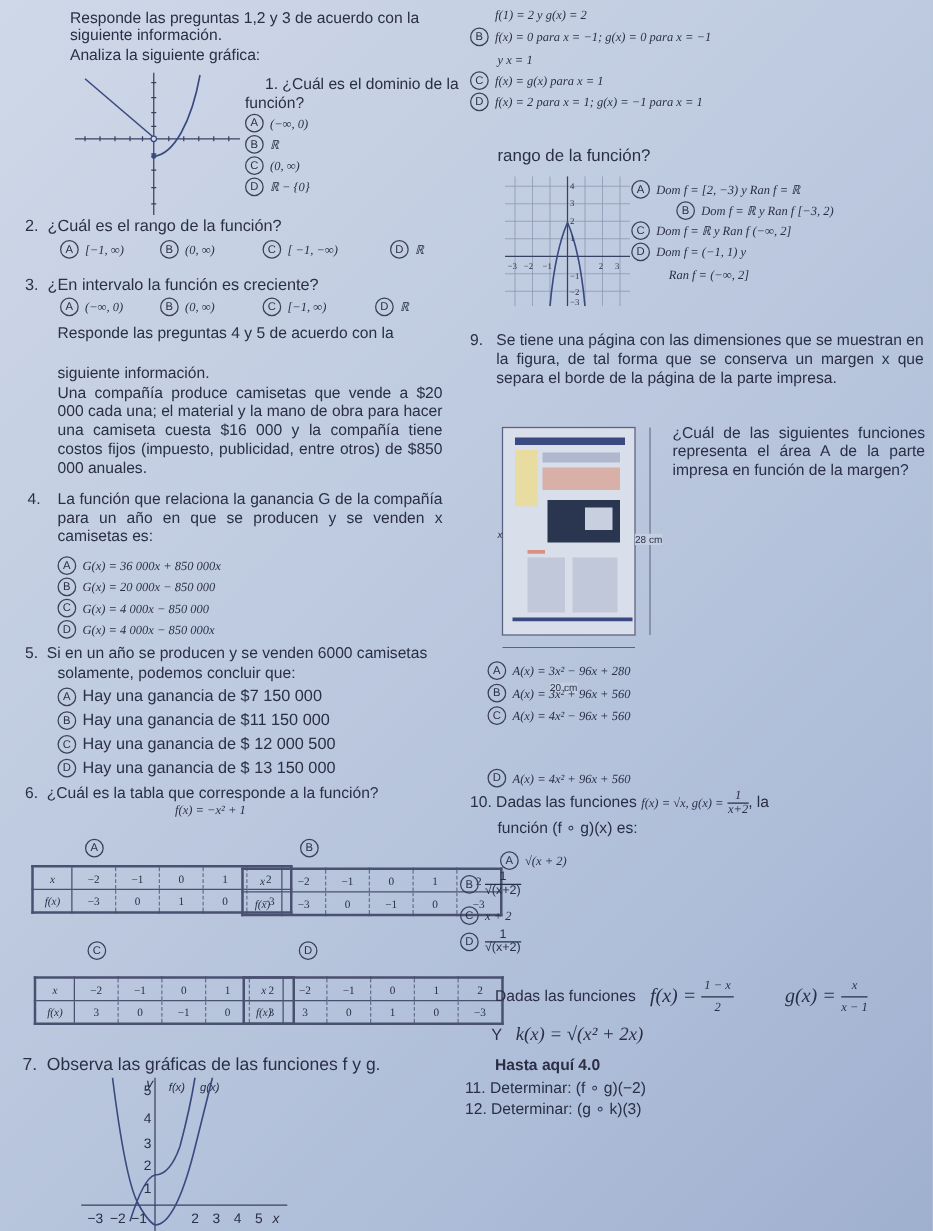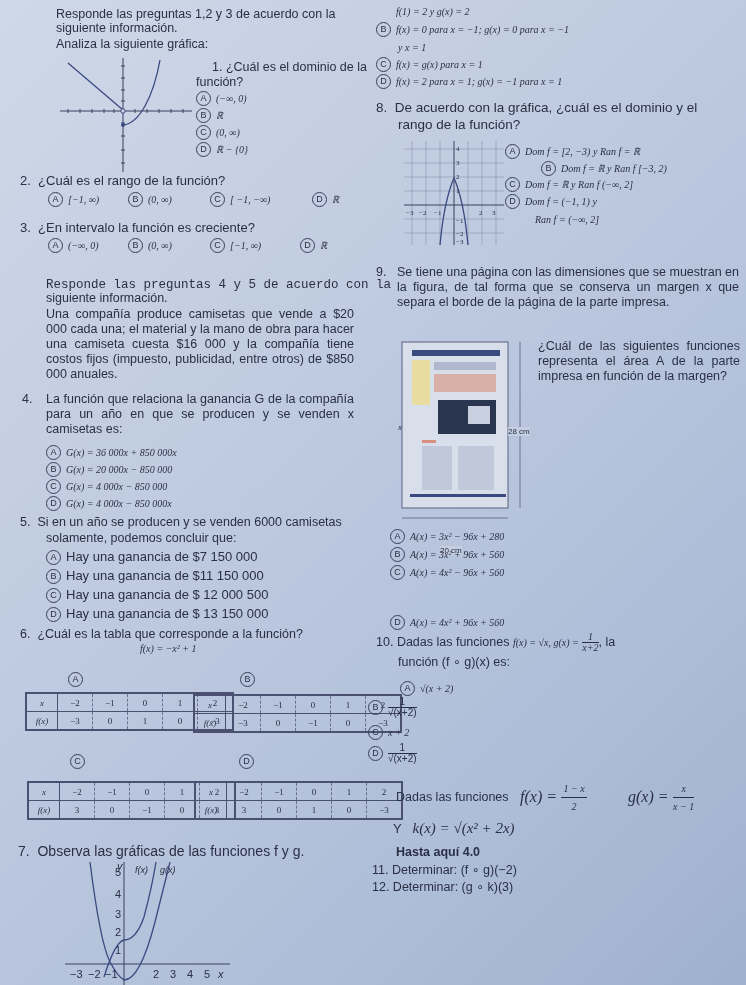--- a/index.html
+++ b/index.html
@@ -76,21 +76,20 @@
   <div class="row" style="left:128px;top:237px;"><span class="opt">B</span><span class="m">(0, ∞)</span></div>
   <div class="row" style="left:210px;top:237px;"><span class="opt">C</span><span class="m">[−1, ∞)</span></div>
   <div class="row" style="left:300px;top:237px;"><span class="opt">D</span><span class="m">ℝ</span></div>
 
   <div class="row" style="left:376px;top:3px;"><span class="opt" style="visibility:hidden">A</span><span class="m">f(1) = 2  y  g(x) = 2</span></div>
   <div class="row" style="left:376px;top:21px;"><span class="opt">B</span><span class="m">f(x) = 0 para  x = −1; g(x) = 0 para x = −1</span></div>
   <div class="row" style="left:398px;top:39px;"><span class="m">y x = 1</span></div>
   <div class="row" style="left:376px;top:56px;"><span class="opt">C</span><span class="m">f(x) = g(x)  para x = 1</span></div>
   <div class="row" style="left:376px;top:73px;"><span class="opt">D</span><span class="m">f(x) = 2 para x = 1; g(x) = −1 para x = 1</span></div>
 
-  <div class="row" style="left:376px;top:100px;font-size:13.5px;"><span>8.</span>&nbsp;&nbsp;<span>De acuerdo con la gráfica, ¿cuál es el dominio y el</span></div>
   <div class="row" style="left:398px;top:117px;font-size:13.5px;">rango de la función?</div>
   <svg class="abs" style="left:404px;top:141px;" width="100" height="104">
     <g stroke="#8a94b0" stroke-width="0.6">
       <line x1="0" y1="8" x2="100" y2="8"></line>
         <line x1="0" y1="22" x2="100" y2="22"></line>
         <line x1="0" y1="36" x2="100" y2="36"></line>
         <line x1="0" y1="50" x2="100" y2="50"></line>
         <line x1="0" y1="78" x2="100" y2="78"></line>
         <line x1="0" y1="92" x2="100" y2="92"></line>
       <line x1="8" y1="0" x2="8" y2="104"></line>
@@ -117,21 +116,21 @@
         <text x="52" y="95">−2</text>
         <text x="52" y="103">−3</text>
     </g>
   </svg>
   <div class="row" style="left:505px;top:143px;"><span class="opt">A</span><span class="m">Dom f = [2, −3) y Ran f = ℝ</span></div>
   <div class="row" style="left:505px;top:160px;padding-left:36px;"><span class="opt">B</span><span class="m">Dom f = ℝ y Ran f [−3, 2)</span></div>
   <div class="row" style="left:505px;top:176px;"><span class="opt">C</span><span class="m">Dom f = ℝ y Ran f (−∞, 2]</span></div>
   <div class="row" style="left:505px;top:193px;"><span class="opt">D</span><span class="m">Dom f = (−1, 1) y</span></div>
   <div class="row" style="left:535px;top:211px;"><span class="m">Ran f = (−∞, 2]</span></div>
 
-  <div class="abs t" style="left:46px;top:278px;font-family:Liberation Mono, monospace;">Responde las preguntas 4 y 5 de acuerdo con la</div>
+  <div class="abs t" style="left:46px;top:259px;">Responde las preguntas 4 y 5 de acuerdo con la</div>
   <div class="abs t" style="left:46px;top:291px;">siguiente información.</div>
   <div class="abs just" style="left:46px;top:307px;width:308px;">Una compañía produce camisetas que vende a $20 000 cada una; el material y la mano de obra para hacer una camiseta cuesta $16 000 y la compañía tiene costos fijos (impuesto, publicidad, entre otros) de $850 000 anuales.</div>
 
   <div class="abs t" style="left:22px;top:392px;">4.</div>
   <div class="abs just" style="left:46px;top:392px;width:308px;">La función que relaciona la ganancia G de la compañía para un año en que se producen y se venden x camisetas es:</div>
   <div class="row" style="left:46px;top:444px;"><span class="opt">A</span><span class="m">G(x) = 36 000x + 850 000x</span></div>
   <div class="row" style="left:46px;top:461px;"><span class="opt">B</span><span class="m">G(x) = 20 000x − 850 000</span></div>
   <div class="row" style="left:46px;top:478px;"><span class="opt">C</span><span class="m">G(x) = 4 000x − 850 000</span></div>
   <div class="row" style="left:46px;top:495px;"><span class="opt">D</span><span class="m">G(x) = 4 000x − 850 000x</span></div>
 

